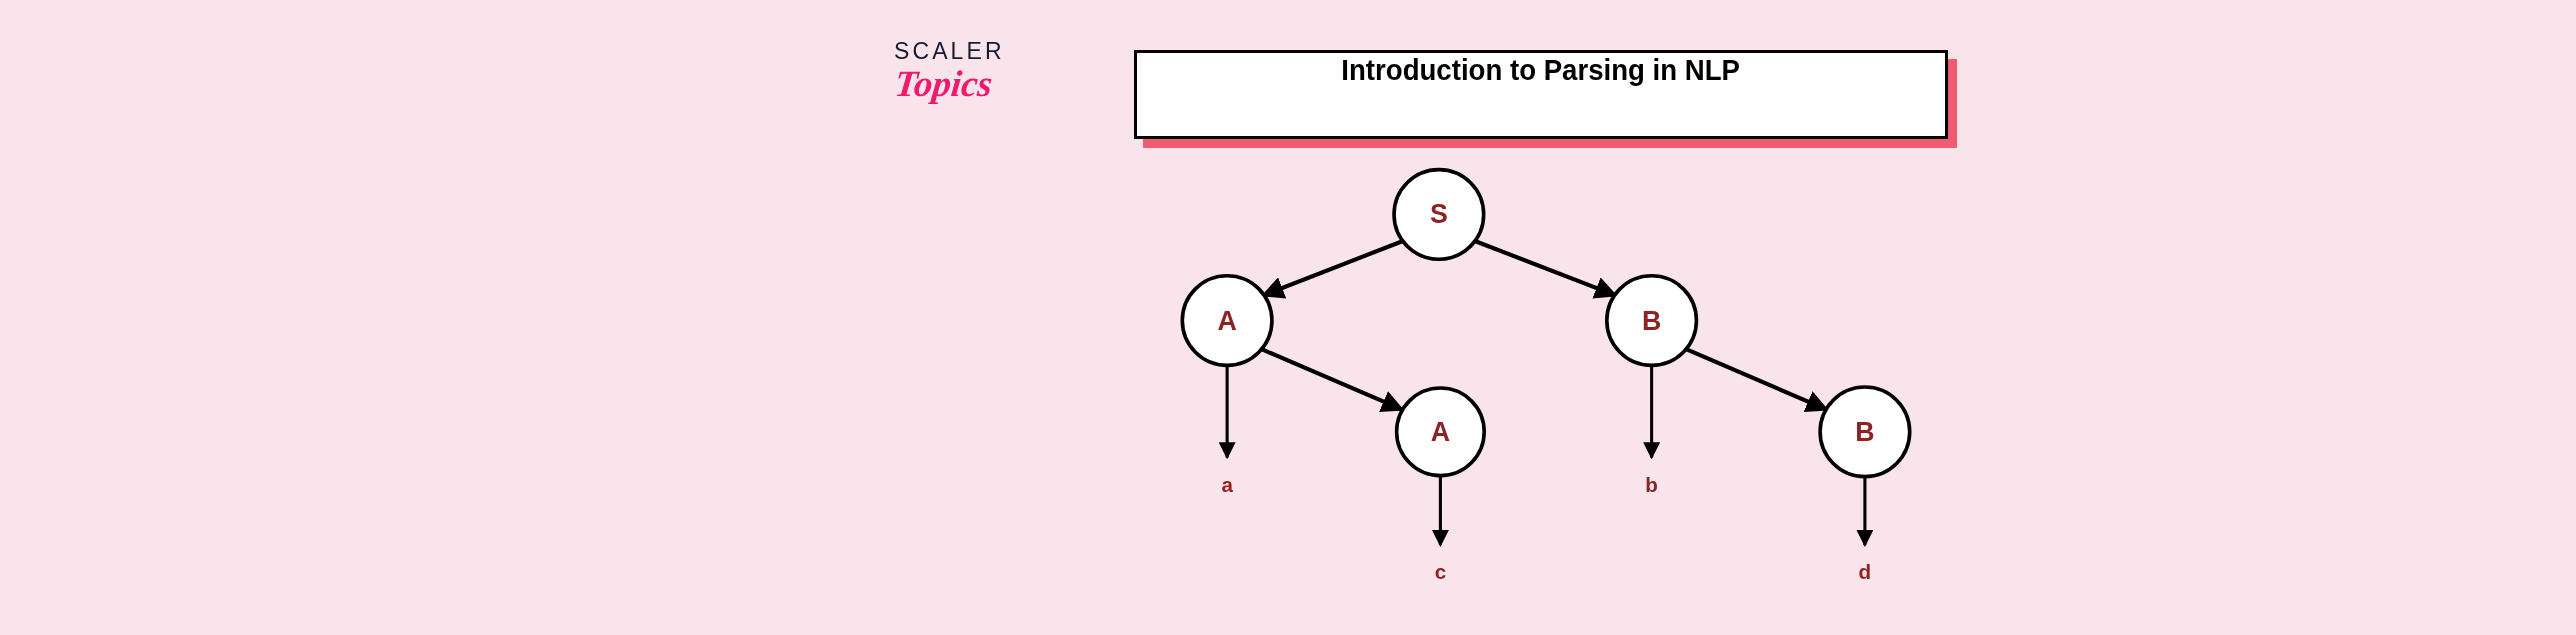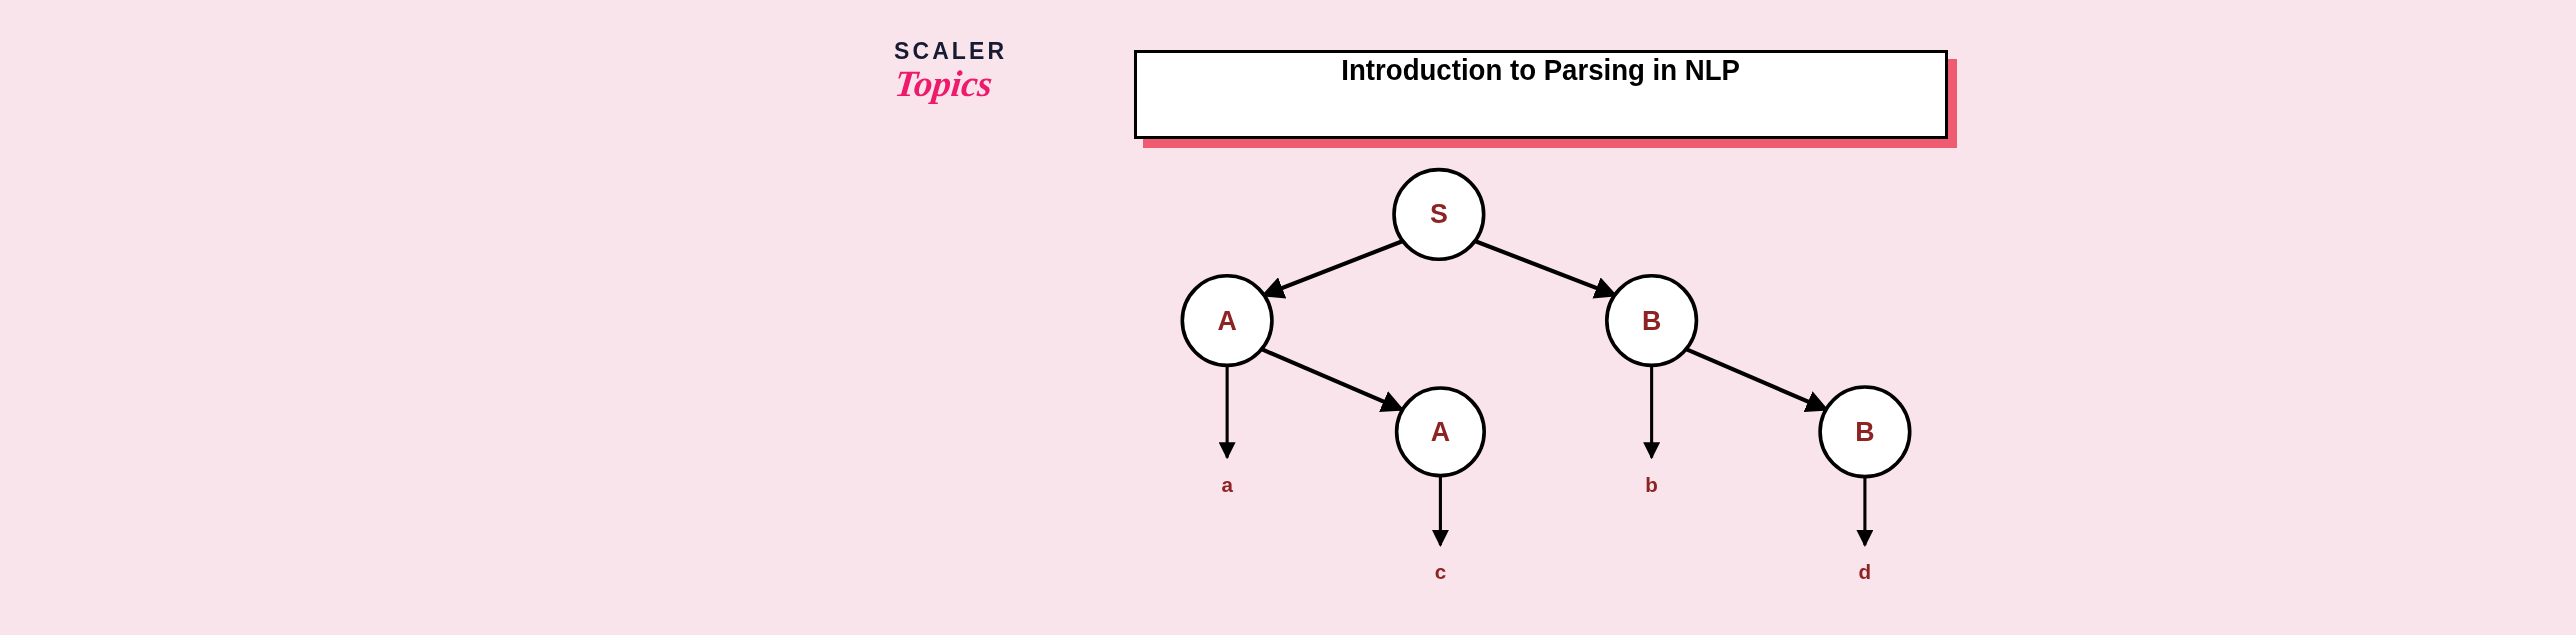--- a/index.html
+++ b/index.html
@@ -19,21 +19,21 @@
   
   .brand {
     position: absolute;
     left: 894px;
     top: 40px;
     width: 134px;
     height: 77px;
   }
   .brand-wordmark {
     font-family: "Liberation Sans", sans-serif;
-    font-weight: bold;
+    font-weight: normal;
     font-size: 23px;
     letter-spacing: 3.1px;
     color: #161B33;
     line-height: 1;
     white-space: nowrap;
   }
   .brand-script {
     font-family: "Liberation Serif", serif;
     font-style: italic;
     font-weight: bold;

